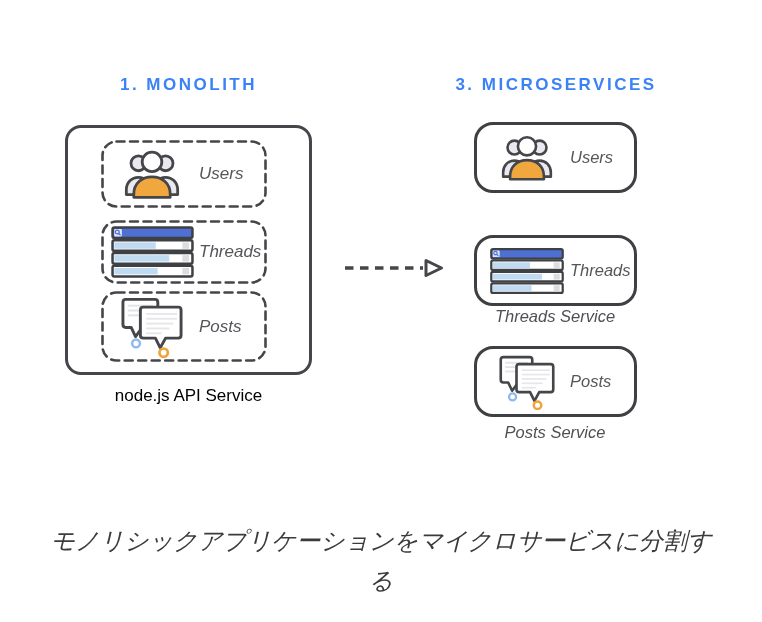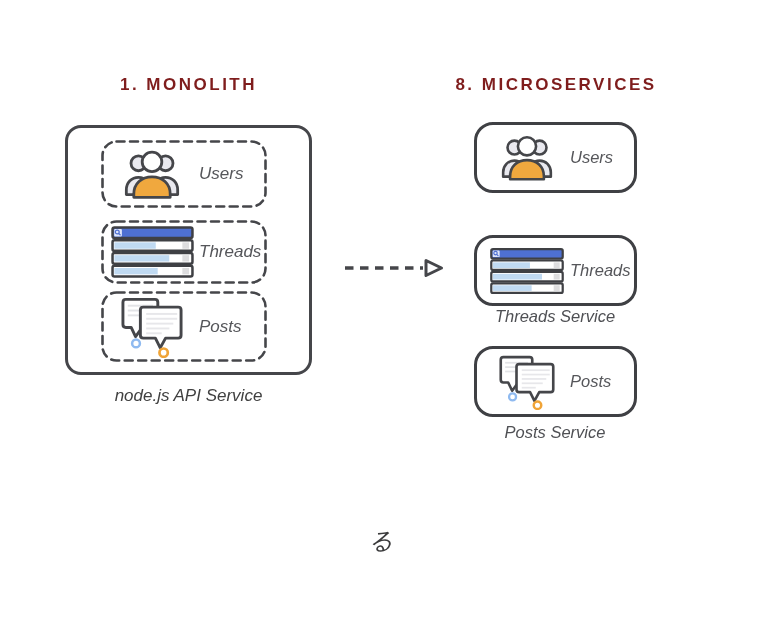--- a/index.html
+++ b/index.html
@@ -2,21 +2,21 @@
 <html><head>
 <meta charset="utf-8">
 <style>
   html, body { margin:0; padding:0; background:#ffffff; }
   #stage {
     position:relative; width:762px; height:622px; background:#ffffff;
     font-family:"Liberation Sans","DejaVu Sans",sans-serif; overflow:hidden;
   }
   .section-title {
     position:absolute; top:75px; font-size:17px; font-weight:700;
-    letter-spacing:2.5px; color:#7f1d1d; text-align:center; white-space:nowrap;
+    letter-spacing:2.5px; color:#3b82f6; text-align:center; white-space:nowrap;
   }
   .monolith-title { left:65px; width:247px; }
   .micro-title    { left:452px; width:208px; }
 
   .monolith-box {
     position:absolute; left:65px; top:125px; width:247px; height:250px;
     border:3px solid #45464a; border-radius:16px; box-sizing:border-box;
   }
   .module {
     position:absolute; left:33px; width:166px;
@@ -25,21 +25,21 @@
   .module svg.dash { position:absolute; left:0; top:0; pointer-events:none; }
   .module-users   { top:12px;  height:68px; }
   .module-threads { top:92px;  height:64px; }
   .module-posts   { top:163px; height:71px; }
   .icon-cell { width:86px; display:flex; justify-content:center; align-items:center; }
   .mod-label {
     font-style:italic; font-size:17px; color:#55565a; margin-left:4px; white-space:nowrap;
   }
   .node-label {
     position:absolute; left:65px; top:386px; width:247px; text-align:center;
-    font-style:italic; font-size:17px; color:#404040;
+    font-size:17px; color:#000000;
   }
   .arrow-wrap { position:absolute; left:344px; top:257px; width:100px; height:22px; }
 
   .service-box {
     position:absolute; left:474px; width:163px; height:71px;
     border:3px solid #3f4044; border-radius:19px; box-sizing:border-box;
     display:flex; align-items:center; padding-left:10px; background:#fff;
   }
   .service-users   { top:122px; }
   .service-threads { top:235px; }
@@ -117,21 +117,21 @@
     <symbol id="sym-arrow" viewBox="0 0 100 22">
       <line x1="1" y1="11" x2="79" y2="11" stroke="#45464a" stroke-width="3.6" stroke-dasharray="8.5 6.5"></line>
       <path d="M82,3.5 L97.5,11 L82,18.5 Z" fill="#fdfdfe" stroke="#45464a" stroke-width="3" stroke-linejoin="round"></path>
     </symbol>
   </defs>
 </svg>
 
 <div id="stage">
 
   <div class="section-title monolith-title">1. MONOLITH</div>
-  <div class="section-title micro-title">8. MICROSERVICES</div>
+  <div class="section-title micro-title">3. MICROSERVICES</div>
 
   <div class="monolith-box">
 
     <div class="module module-users">
       <svg class="dash" width="166" height="68">
         <rect x="1.5" y="1.5" width="163" height="65" rx="14" fill="none" stroke="#45464a" stroke-width="2.6" stroke-dasharray="8 5.5" stroke-linecap="round"></rect>
       </svg>
       <span class="icon-cell">
         <svg width="56" height="53">
             <use href="#sym-users"></use>
@@ -196,16 +196,17 @@
     <span class="svc-icon-cell">
       <svg width="64" height="56">
           <use href="#sym-posts"></use>
         </svg>
     </span>
     <span class="svc-label">Posts</span>
   </div>
   <div class="service-caption caption-posts">Posts Service</div>
 
   <div class="figure-caption">
+    <div>モノリシックアプリケーションをマイクロサービスに分割す</div>
     <div>る</div>
   </div>
 
 </div>
 
 </body></html>

